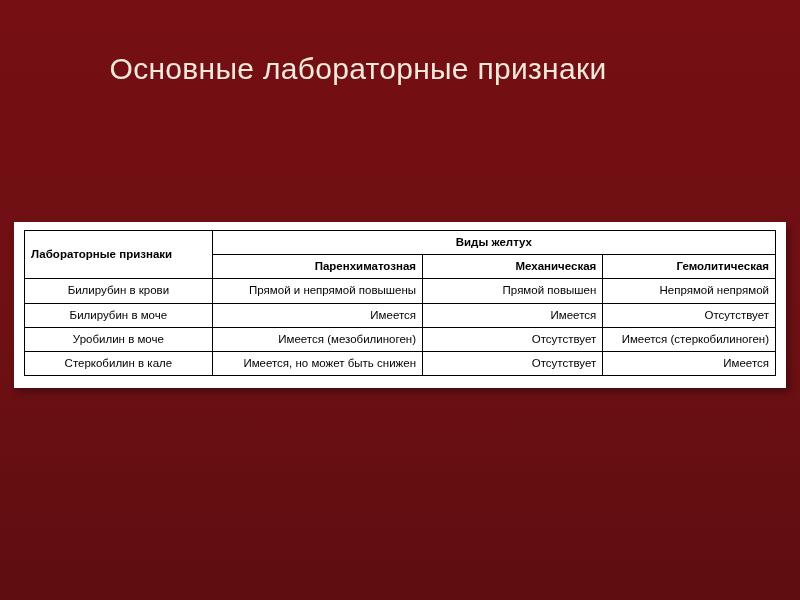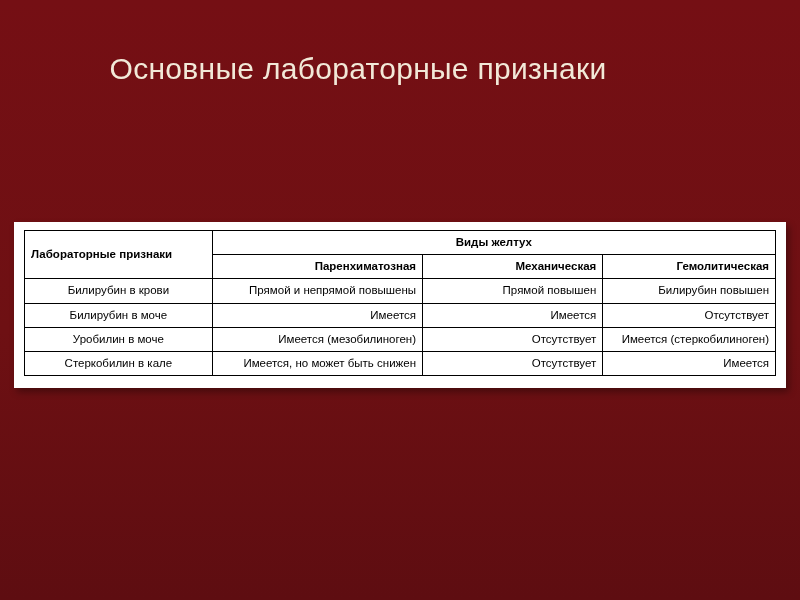--- a/index.html
+++ b/index.html
@@ -115,21 +115,21 @@
         <tr>
           <td class="sub-hdr">Паренхиматозная</td>
           <td class="sub-hdr">Механическая</td>
           <td class="sub-hdr">Гемолитическая</td>
         </tr>
 
         <tr>
           <td class="row-label">Билирубин в крови</td>
           <td class="cell">Прямой и непрямой повышены</td>
           <td class="cell">Прямой повышен</td>
-          <td class="cell">Билирубин повышен</td>
+          <td class="cell">Непрямой непрямой</td>
         </tr>
 
         <tr>
           <td class="row-label">Билирубин в моче</td>
           <td class="cell">Имеется</td>
           <td class="cell">Имеется</td>
           <td class="cell">Отсутствует</td>
         </tr>
 
         <tr>

